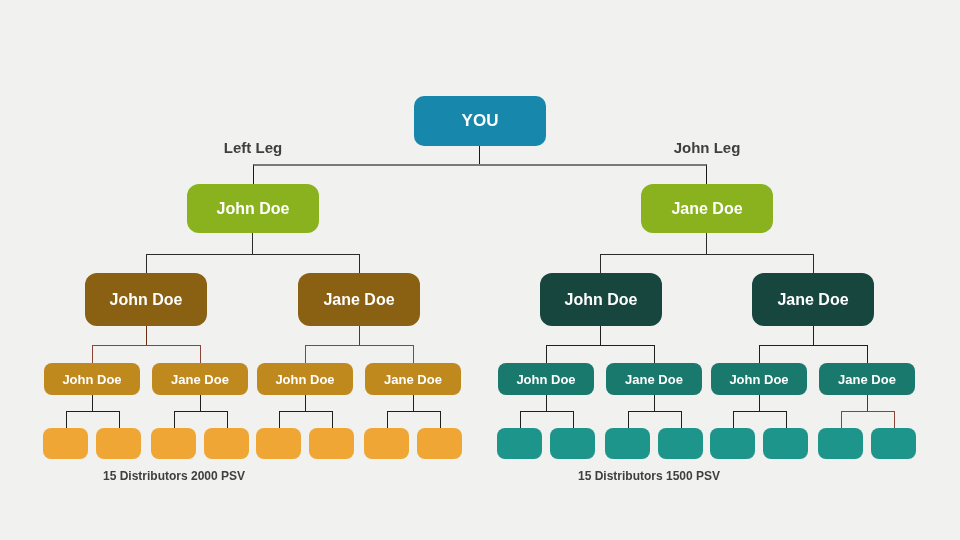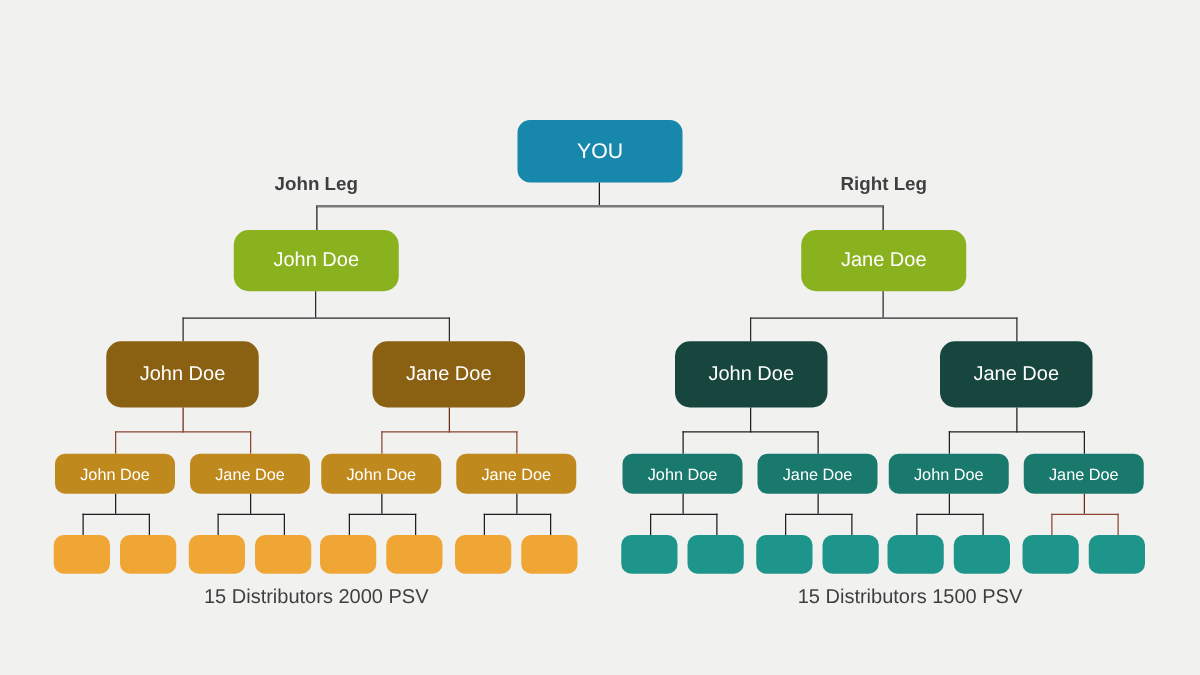--- a/index.html
+++ b/index.html
@@ -8,61 +8,61 @@
     background:#f1f1f0;
     font-family:"Liberation Sans", sans-serif;
   }
   .title{
     position:absolute; left:38px; top:18px;
     font-size:29px; font-weight:bold; letter-spacing:.5px;
     color:var(--heading_text);
   }
   .node{
     position:absolute; display:flex; align-items:center; justify-content:center;
-    color:#fff; font-weight:normal; box-sizing:border-box;
+    color:#fff; font-weight:bold; box-sizing:border-box;
   }
   .sz-root{width:132px;height:50px;border-radius:10px;font-size:17px;}
   .sz-l2{width:132px;height:49px;border-radius:12px;font-size:16px;}
   .sz-l3{width:122px;height:53px;border-radius:12px;font-size:16px;}
   .sz-l4{width:96px;height:32px;border-radius:8px;font-size:13px;}
   .sz-leaf{width:45px;height:31px;border-radius:8px;}
   .c-root{background:var(--root);}
   .c-green{background:var(--level2_green);}
   .c-brown{background:var(--level3_brown);}
   .c-dteal{background:var(--level3_dark_teal);}
   .c-gold{background:var(--level4_gold);}
   .c-mteal{background:var(--level4_teal);}
   .c-amber{background:var(--level5_amber);}
   .c-lteal{background:var(--level5_teal);}
   .leg-label{
     position:absolute; width:110px; text-align:center; top:139px;
     font-size:15px; font-weight:bold; color:var(--heading_text);
   }
   .caption{
-    position:absolute; width:300px; text-align:center; top:469px;
-    font-size:16px; font-weight:normal; color:var(--heading_text);
+    position:absolute; width:300px; top:469px;
+    font-size:12px; font-weight:bold; color:var(--heading_text);
   }
   .stub{position:absolute; width:0; border-left:1.5px solid var(--connector_dark);}
   .bracket{
     position:absolute; box-sizing:border-box;
     border:1.5px solid var(--connector_dark); border-bottom:none;
     background:transparent;
   }
   .root-bracket{border-top:2px solid #7a7a7a; border-left:1.5px solid #1a1a1a; border-right:1.5px solid #1a1a1a;}
 </style>
 </head>
 <body>
 
 <div class="slide">
 
 
   <div class="node sz-root c-root" style="left:414px;top:96px;">YOU</div>
 
-  <div class="leg-label" style="left:198px;">John Leg</div>
-  <div class="leg-label" style="left:652px;">Right Leg</div>
+  <div class="leg-label" style="left:198px;">Left Leg</div>
+  <div class="leg-label" style="left:652px;">John Leg</div>
 
   <div class="stub" style="left:479px;top:146px;height:18px;border-color:#1a1a1a;"></div>
   <div class="bracket root-bracket" style="left:253px;top:164px;width:454px;height:20px;"></div>
 
   <div class="node sz-l2 c-green" style="left:187px;top:184px;">John Doe</div>
   <div class="node sz-l2 c-green" style="left:641px;top:184px;">Jane Doe</div>
 
   <div class="stub" style="left:252px;top:233px;height:21px;border-color:#2b2b2b;"></div>
   <div class="bracket" style="left:146px;top:254px;width:214px;height:19px;border-color:#2b2b2b;"></div>
   <div class="stub" style="left:706px;top:233px;height:21px;border-color:#2b2b2b;"></div>

